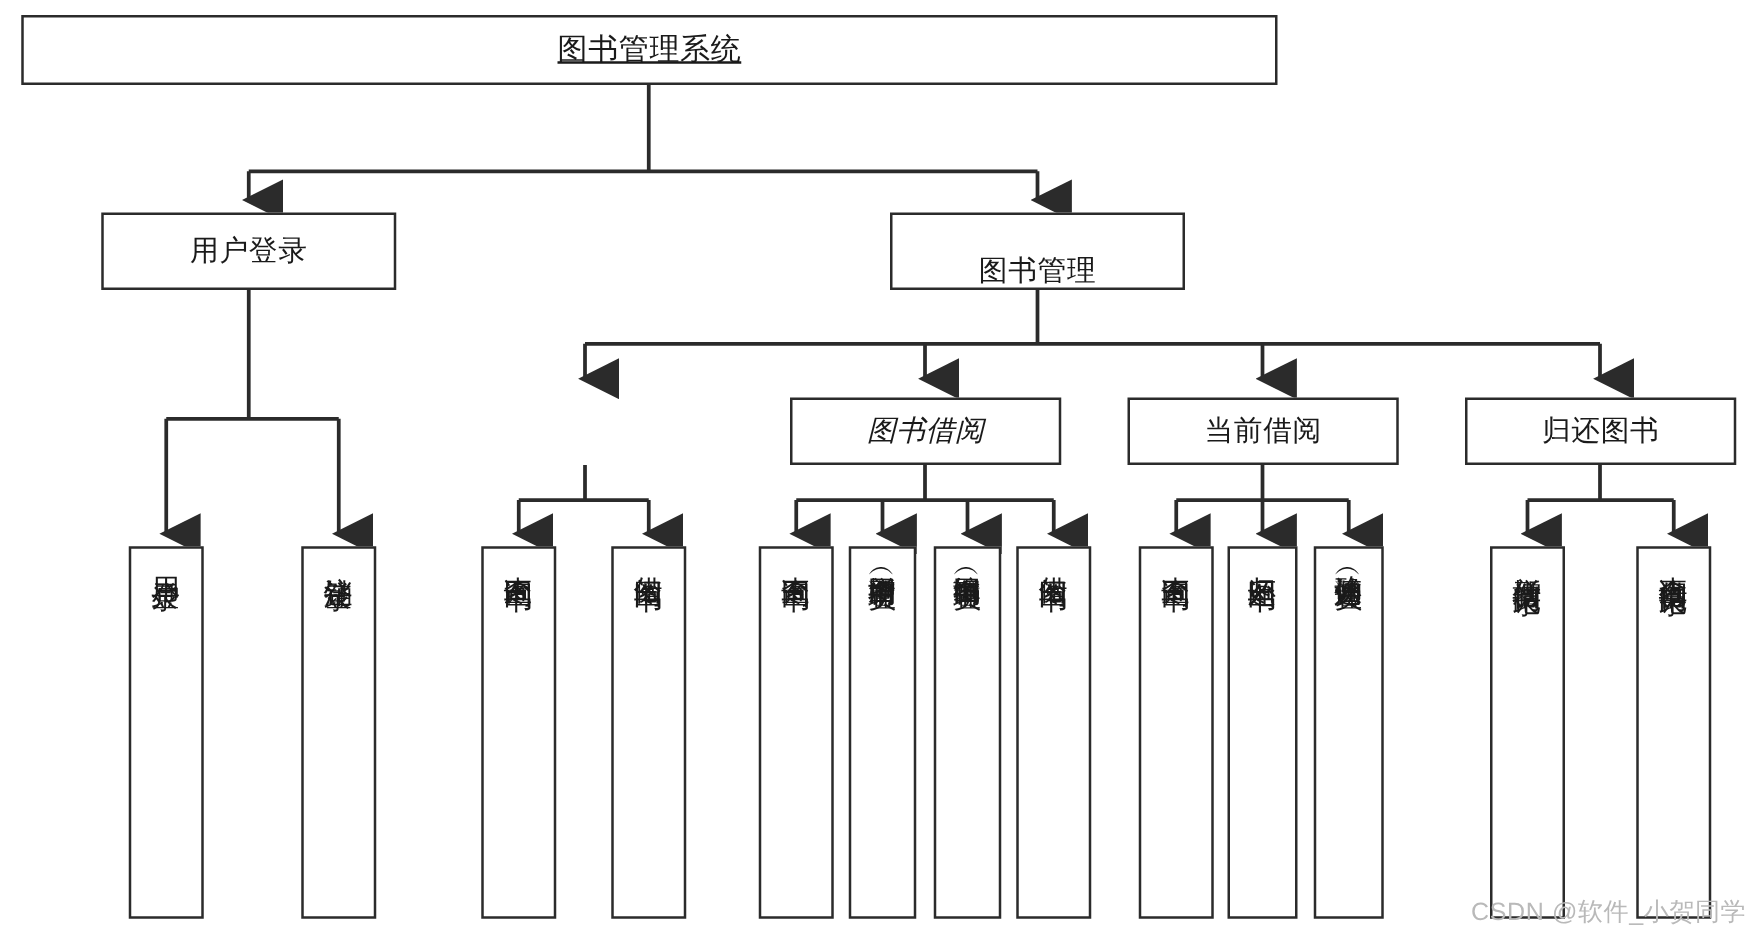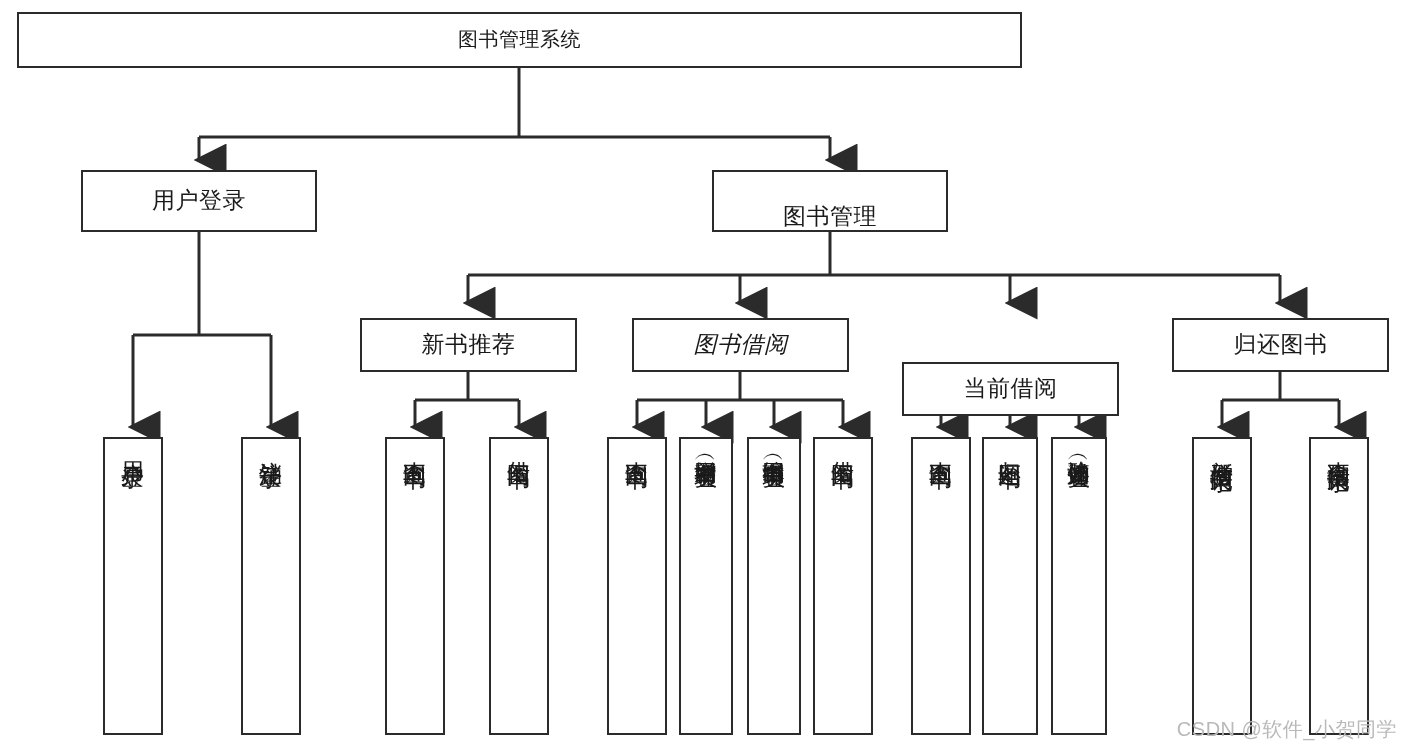--- a/index.html
+++ b/index.html
@@ -59,21 +59,22 @@
     line-height: 1.05;
     letter-spacing: 2px;
     padding-top: 4px;
     padding-bottom: 4px;
   }
   .node.vertical.narrow .node-label {
     font-size: 22px;
     letter-spacing: 1px;
   }
   .node.root .node-label {
-    font-size: 20px;
+    font-size: 24px;
+    text-decoration: underline;
   }
   .watermark {
     position: absolute;
     right: 8px;
     bottom: 4px;
     font-size: 20px;
     color: #b9b9b9;
     letter-spacing: 0.5px;
     user-select: none;
   }
@@ -137,27 +138,24 @@
     <span class="node-label">图书管理系统</span>
   </div>
 
   <div class="node horizontal" style="left:81px; top:170px; width:236px; height:62px;">
     <span class="node-label">用户登录</span>
   </div>
   <div class="node horizontal" style="left:712px; top:170px; width:236px; height:62px;align-items:flex-end;">
     <span class="node-label">图书管理</span>
   </div>
 
-  <div class="node horizontal" style="left:360px; top:318px; width:217px; height:54px;">
-    <span class="node-label">新书推荐</span>
-  </div>
   <div class="node horizontal" style="left:632px; top:318px; width:217px; height:54px;font-style:italic;">
     <span class="node-label">图书借阅</span>
   </div>
-  <div class="node horizontal" style="left:902px; top:318px; width:217px; height:54px;margin-top:44px;">
+  <div class="node horizontal" style="left:902px; top:318px; width:217px; height:54px;">
     <span class="node-label">当前借阅</span>
   </div>
   <div class="node horizontal" style="left:1172px; top:318px; width:217px; height:54px;">
     <span class="node-label">归还图书</span>
   </div>
 
   <div class="node vertical" style="left:103px; top:437px; width:60px; height:298px;">
     <span class="node-label">用户登录</span>
   </div>
   <div class="node vertical" style="left:241px; top:437px; width:60px; height:298px;">

